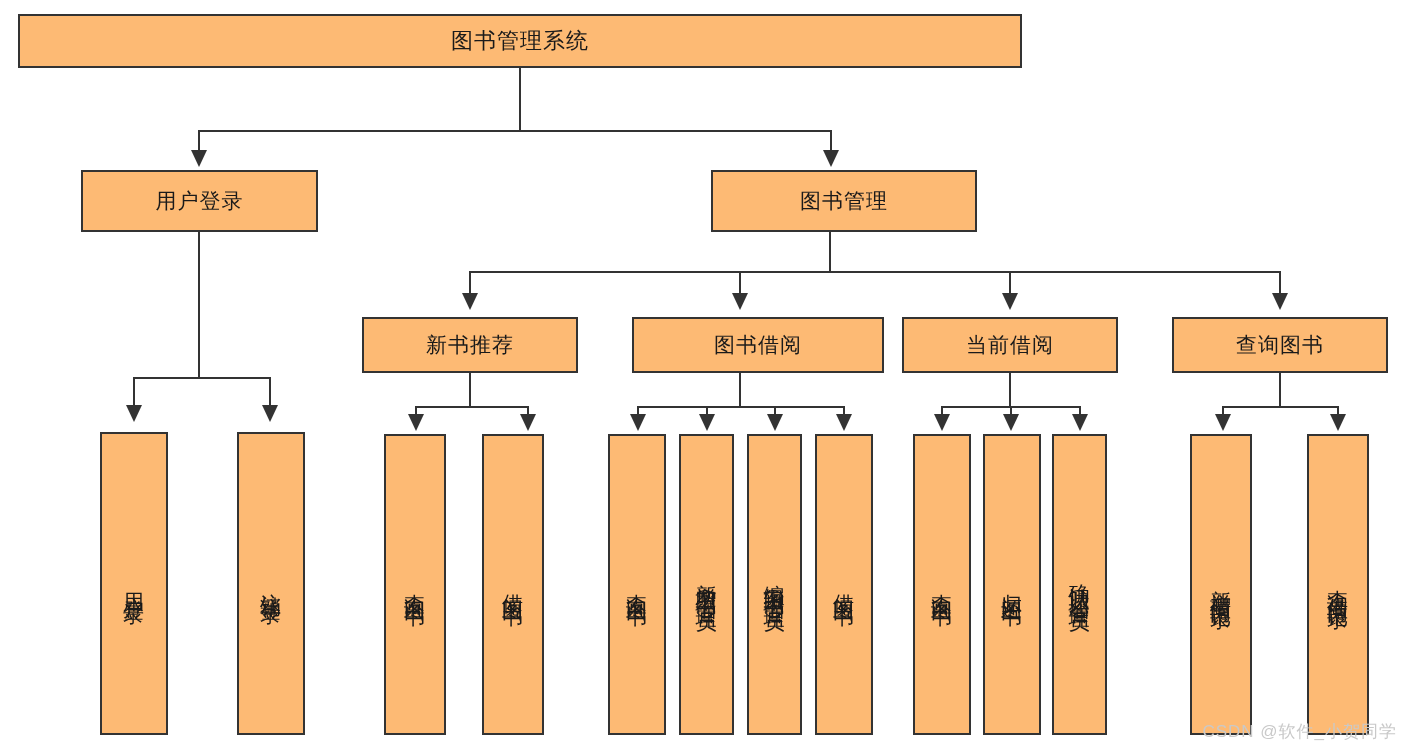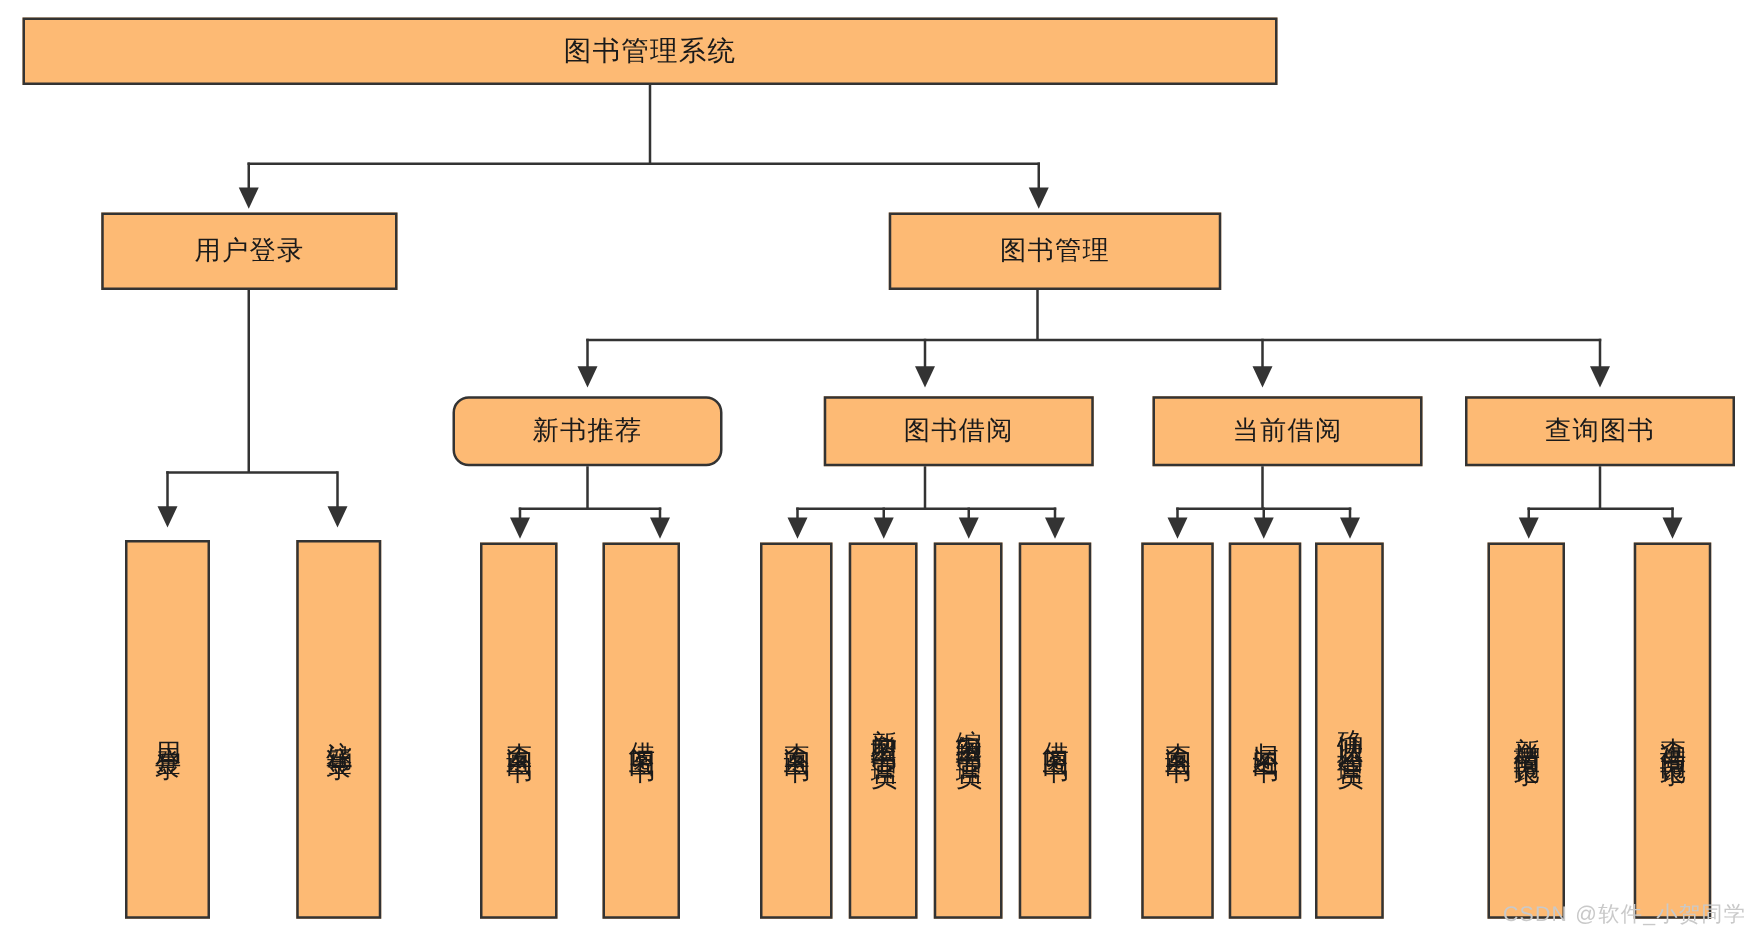--- a/index.html
+++ b/index.html
@@ -113,27 +113,27 @@
   <div class="edge edge-h" style="left:469px; top:271px; width:812px; height:2px;"></div>
   <div class="edge edge-v" style="left:469px; top:271px; width:2px; height:24px;"></div>
   <div class="arrow" style="left:462px; top:293px;"></div>
   <div class="edge edge-v" style="left:739px; top:271px; width:2px; height:24px;"></div>
   <div class="arrow" style="left:732px; top:293px;"></div>
   <div class="edge edge-v" style="left:1009px; top:271px; width:2px; height:24px;"></div>
   <div class="arrow" style="left:1002px; top:293px;"></div>
   <div class="edge edge-v" style="left:1279px; top:271px; width:2px; height:24px;"></div>
   <div class="arrow" style="left:1272px; top:293px;"></div>
 
-  <div class="node node-h" style="left:362px; top:317px; width:216px; height:56px;border-radius:13px;">
+  <div class="node node-h" style="left:362px; top:317px; width:216px; height:56px;">
     <span>新书推荐</span>
   </div>
-  <div class="node node-h" style="left:632px; top:317px; width:216px; height:56px;margin-left:27px;">
+  <div class="node node-h" style="left:632px; top:317px; width:252px; height:56px;">
     <span>图书借阅</span>
   </div>
-  <div class="node node-h" style="left:902px; top:317px; width:216px; height:56px;margin-left:20px;">
+  <div class="node node-h" style="left:902px; top:317px; width:216px; height:56px;">
     <span>当前借阅</span>
   </div>
   <div class="node node-h" style="left:1172px; top:317px; width:216px; height:56px;">
     <span>查询图书</span>
   </div>
 
   <div class="edge edge-v" style="left:469px; top:373px; width:2px; height:34px;"></div>
   <div class="edge edge-h" style="left:415px; top:406px; width:114px; height:2px;"></div>
   <div class="edge edge-v" style="left:415px; top:406px; width:2px; height:12px;"></div>
   <div class="arrow" style="left:408px; top:414px;"></div>

